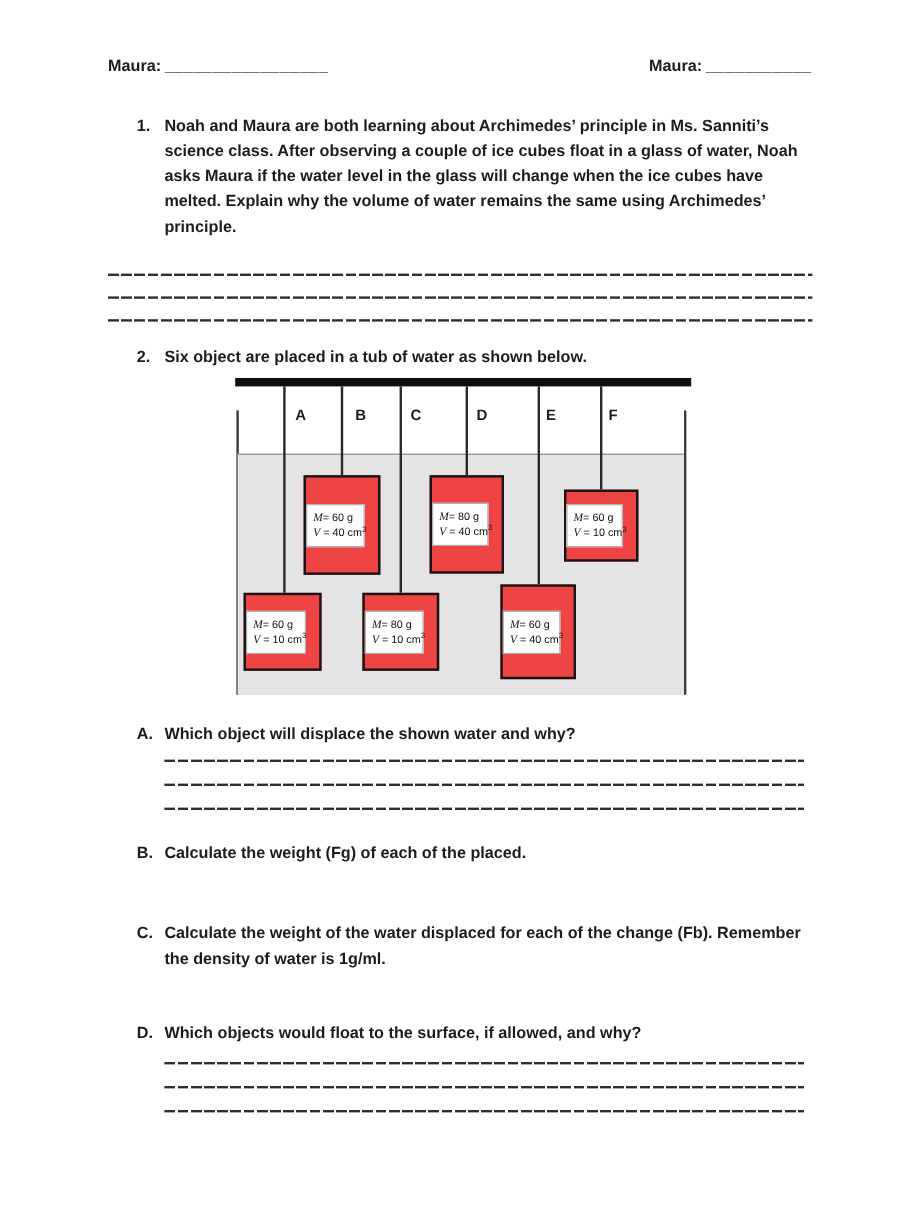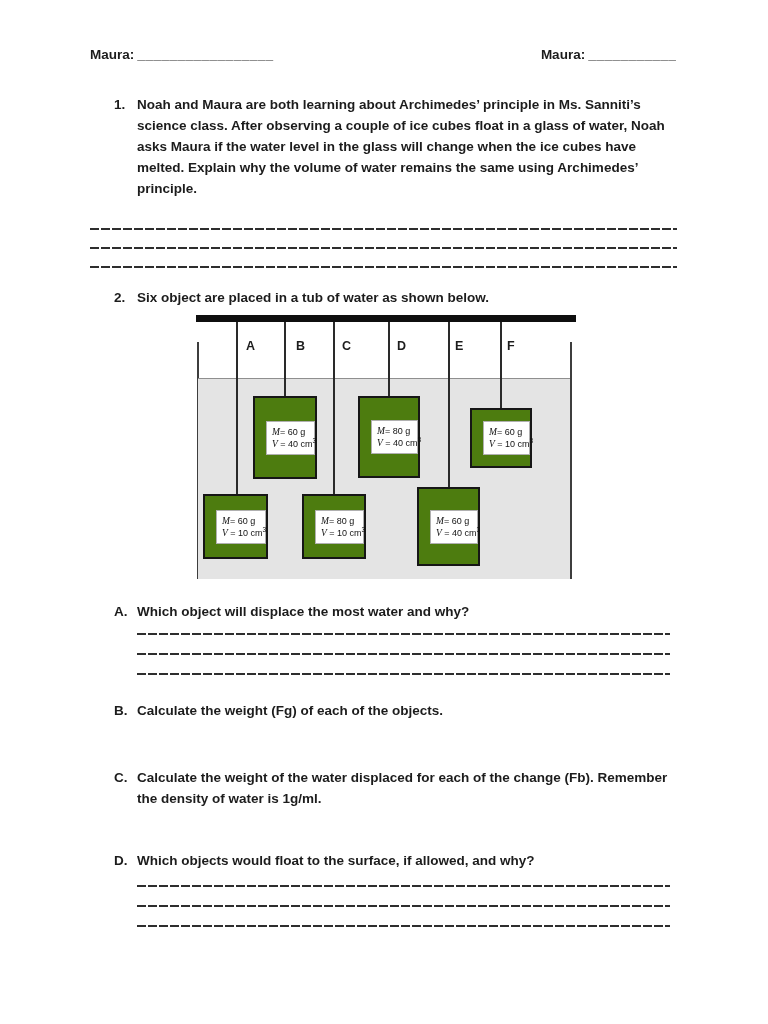--- a/index.html
+++ b/index.html
@@ -72,23 +72,23 @@
   .string-c { left:137px; height:172px; }
   .string-d { left:192px; height:74px; width:2px; }
   .string-e { left:252px; height:165px; }
   .string-f { left:304px; height:86px; }
   .hlabel { position:absolute; top:24px; font-size:12.5px; font-weight:700; line-height:14px; }
   .hlabel-a { left:50px; }  .hlabel-b { left:100px; }
   .hlabel-c { left:146px; } .hlabel-d { left:201px; }
   .hlabel-e { left:259px; } .hlabel-f { left:311px; }
   .obj {
     position:absolute;
-    background:#4d7c0f;
+    background:#ef4444;
     border:2.5px solid #161616;
-    display:flex; align-items:center; justify-content:flex-end;
+    display:flex; align-items:center; justify-content:flex-start;
   }
   .obj-a { left:7px;   top:179px; width:65px; height:65px; }
   .obj-b { left:57px;  top:81px;  width:64px; height:83px; }
   .obj-c { left:106px; top:179px; width:64px; height:65px; }
   .obj-d { left:162px; top:81px;  width:62px; height:82px; }
   .obj-e { left:221px; top:172px; width:63px; height:79px; }
   .obj-f { left:274px; top:93px;  width:62px; height:60px; }
   .panel {
     background:#ffffff; border:1px solid #b0b0b0;
     width:calc(100% - 11px);
@@ -184,31 +184,31 @@
     <div class="obj obj-f">
       <div class="panel">
         <div><span class="pvar">M</span><span>= 60 g</span></div>
         <div><span class="pvar">V</span><span> = 10 cm</span><sup>3</sup></div>
       </div>
     </div>
   </div>
 
   <div class="subq subq-a q-indent">
     <span class="letter">A.</span>
-    <span class="sq-text">Which object will displace the most water and why?</span>
+    <span class="sq-text">Which object will displace the shown water and why?</span>
   </div>
   <div class="sub-lines a-lines">
     <div class="ans-line"></div>
     <div class="ans-line"></div>
     <div class="ans-line"></div>
   </div>
 
   <div class="subq subq-b q-indent">
     <span class="letter">B.</span>
-    <span class="sq-text">Calculate the weight (Fg) of each of the objects.</span>
+    <span class="sq-text">Calculate the weight (Fg) of each of the placed.</span>
   </div>
 
   <div class="subq subq-c q-indent">
     <span class="letter">C.</span>
     <span class="sq-text">Calculate the weight of the water displaced for each of the change (Fb). Remember the density of water is 1g/ml.</span>
   </div>
 
   <div class="subq subq-d q-indent">
     <span class="letter">D.</span>
     <span class="sq-text">Which objects would float to the surface, if allowed, and why?</span>

